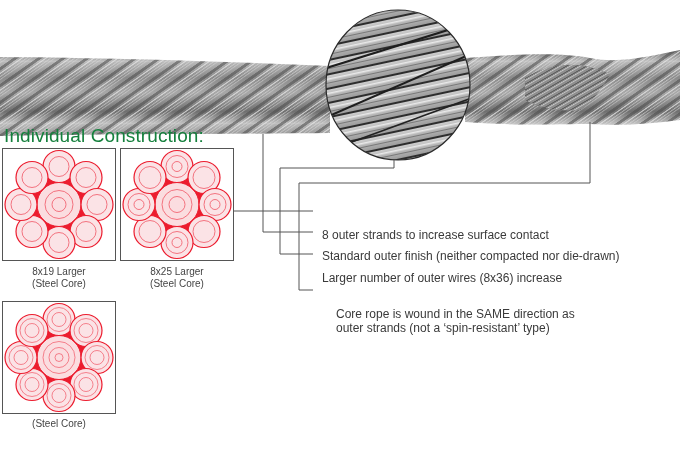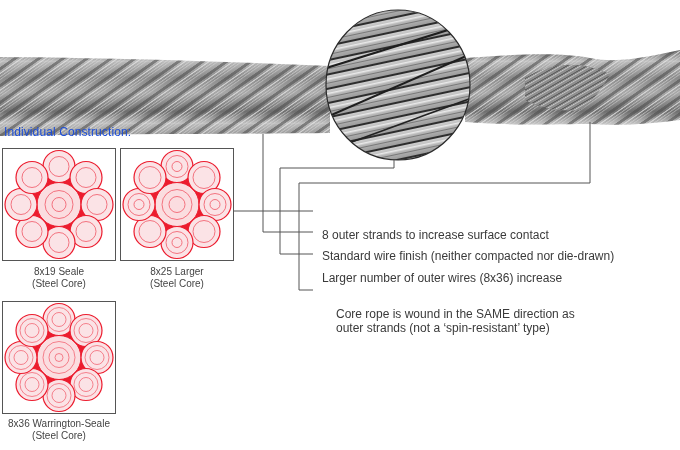--- a/index.html
+++ b/index.html
@@ -1,19 +1,19 @@
 <!DOCTYPE html>
 <html><head>
 <meta charset="utf-8">
 <style>
   html, body { margin: 0; padding: 0; background: #ffffff; }
   body { width: 680px; height: 450px; position: relative; overflow: hidden; font-family: "Liberation Sans", sans-serif; color: #3a3a3a; }
   .abs { position: absolute; }
   #rope-svg { position: absolute; left: 0; top: 0; }
-  .heading { left: 4px; top: 125px; font-size: 12px; color: #1d4ed8; letter-spacing: 0.1px; }
+  .heading { left: 4px; top: 125px; font-size: 19px; color: #15803d; letter-spacing: 0.1px; }
   .xbox { position: absolute; border: 1px solid #555; background: #fff; box-sizing: border-box; }
   .caption { position: absolute; font-size: 10px; color: #444; text-align: center; line-height: 12px; }
   .callout { position: absolute; font-size: 12px; color: #3a3a3a; line-height: 14px; white-space: nowrap; margin-top: 24px; }
 </style>
 </head>
 <body>
 
 <svg id="rope-svg" width="680" height="450">
   <defs>
     <linearGradient id="ropeGrad" x1="0" y1="0" x2="0" y2="1">
@@ -105,21 +105,21 @@
           <circle cx="-27" cy="27" r="10"></circle>
           <circle cx="-38" cy="0" r="10"></circle>
           <circle cx="-27" cy="-27" r="10"></circle>
         <circle r="14"></circle>
           <circle r="7"></circle>
       </g>
     </g>
   </svg>
 </div>
 <div class="caption" style="left:2px; top:266px; width:114px;">
-  <div>8x19 Seale</div>
+  <div>8x19 Larger</div>
   <div>(Steel Core)</div>
 </div>
 
 <div class="xbox" style="left:120px; top:148px; width:114px; height:113px;">
   <svg width="112" height="111" viewBox="0 0 112 111">
     <g transform="translate(56,55.5)">
       <polygon points="-34,0 -24,-24 0,-34 24,-24 34,0 24,24 0,34 -24,24" fill="#ec1c2e"></polygon>
       <circle r="22" fill="#fbdde0" stroke="#ec1c2e" stroke-width="1"></circle>
       <g fill="#fbe3e6" stroke="#ec1c2e" stroke-width="1.2">
         <circle cx="0" cy="-38" r="16"></circle>
@@ -188,29 +188,28 @@
           <circle cx="-38" cy="0" r="7"></circle>
           <circle cx="-27" cy="-27" r="7"></circle>
         <circle r="16"></circle>
           <circle r="10"></circle>
           <circle r="4"></circle>
       </g>
     </g>
   </svg>
 </div>
 <div class="caption" style="left:0px; top:418px; width:118px;">
-  <div>8x36 Warrington-Seale</div>
   <div>(Steel Core)</div>
 </div>
 
 <div class="callout" style="left:322px; top:204px;">
   <div>8 outer strands to increase surface contact</div>
 </div>
 <div class="callout" style="left:322px; top:225px;">
-  <div>Standard wire finish (neither compacted nor die-drawn)</div>
+  <div>Standard outer finish (neither compacted nor die-drawn)</div>
 </div>
 <div class="callout" style="left:322px; top:247px;">
   <div>Larger number of outer wires (8x36) increase</div>
 </div>
 <div class="callout" style="left:336px; top:283px;">
   <div>Core rope is wound in the SAME direction as</div>
   <div>outer strands (not a ‘spin-resistant’ type)</div>
 </div>
 
 </body></html>

